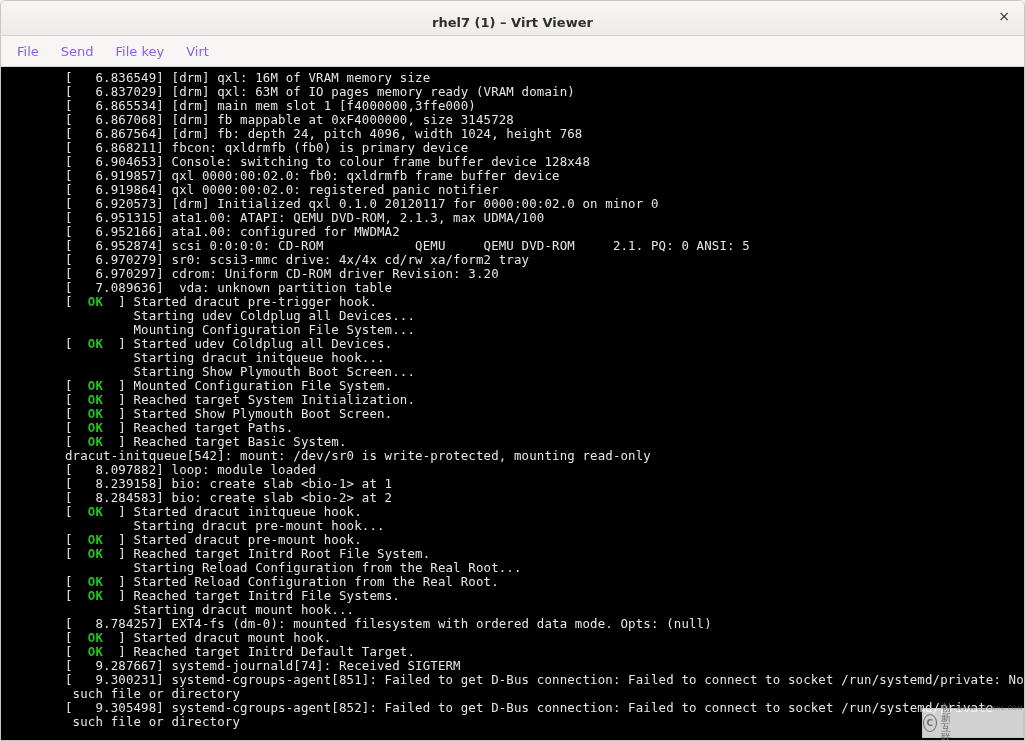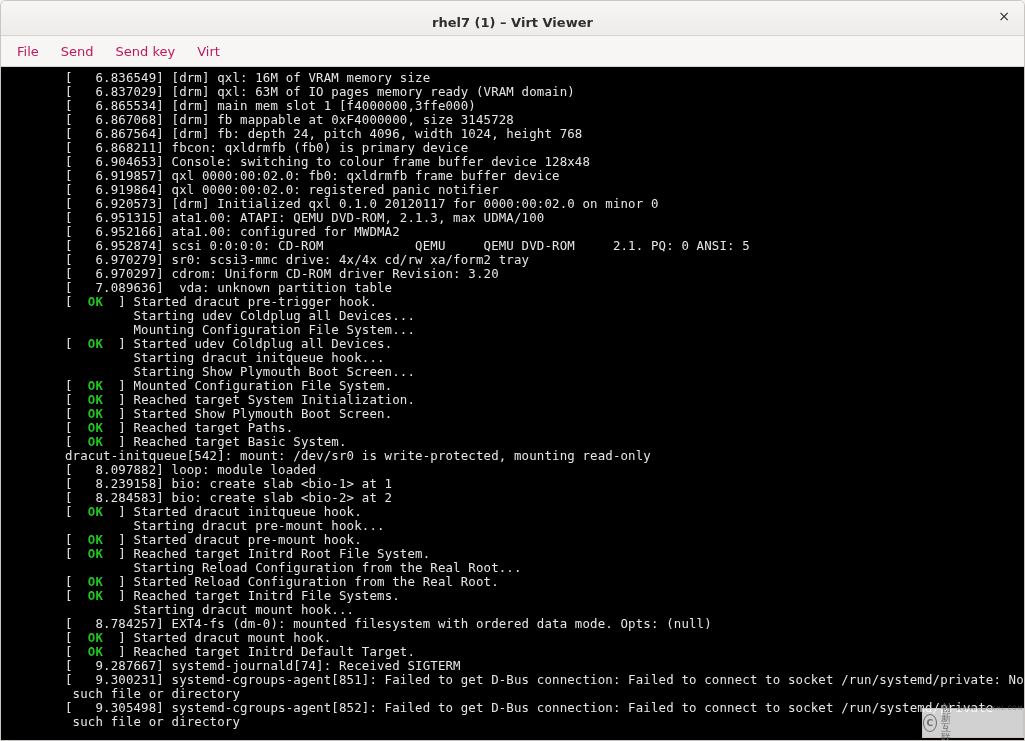--- a/index.html
+++ b/index.html
@@ -57,21 +57,21 @@
     border-bottom: 1px solid #d6d3cf;
     display: flex;
     align-items: center;
     padding: 0 6px;
     gap: 2px;
   }
   .menubar .menu-item {
     padding: 4px 10px;
     border-radius: 3px;
     cursor: pointer;
-    color: #be185d;
+    color: #8b5cf6;
   }
   .vm-viewport {
     flex: 1;
     background: #000000;
     position: relative;
     overflow: hidden;
   }
   .console {
     position: absolute;
     left: 64px;
@@ -119,21 +119,21 @@
 <div class="window">
 
   <div class="titlebar">
     <span class="title">rhel7 (1) – Virt Viewer</span>
     <span class="close">×</span>
   </div>
 
   <div class="menubar">
     <div class="menu-item">File</div>
     <div class="menu-item">Send</div>
-    <div class="menu-item">Send key</div>
+    <div class="menu-item">File key</div>
     <div class="menu-item">Virt</div>
   </div>
 
   <div class="vm-viewport">
     <div class="console" id="console">[   6.836549] [drm] qxl: 16M of VRAM memory size
 [   6.837029] [drm] qxl: 63M of IO pages memory ready (VRAM domain)
 [   6.865534] [drm] main mem slot 1 [f4000000,3ffe000)
 [   6.867068] [drm] fb mappable at 0xF4000000, size 3145728
 [   6.867564] [drm] fb: depth 24, pitch 4096, width 1024, height 768
 [   6.868211] fbcon: qxldrmfb (fb0) is primary device

